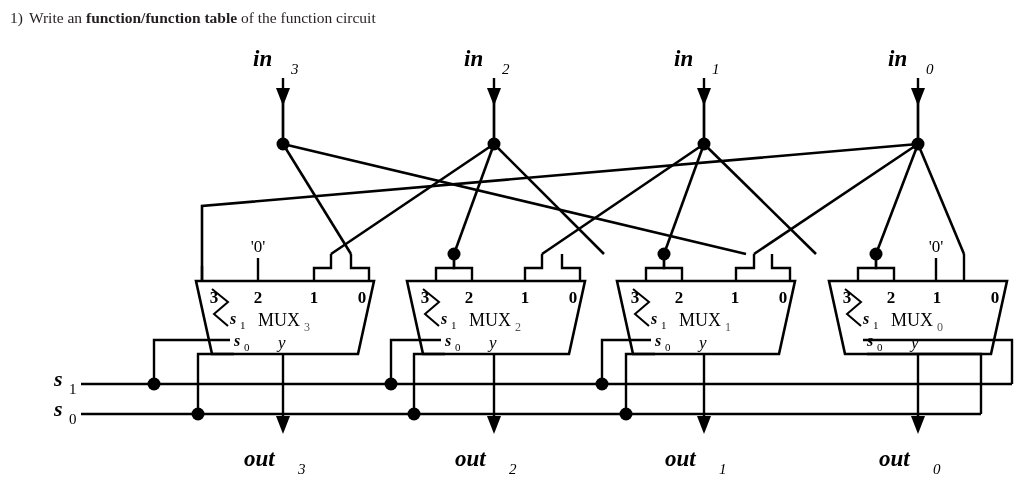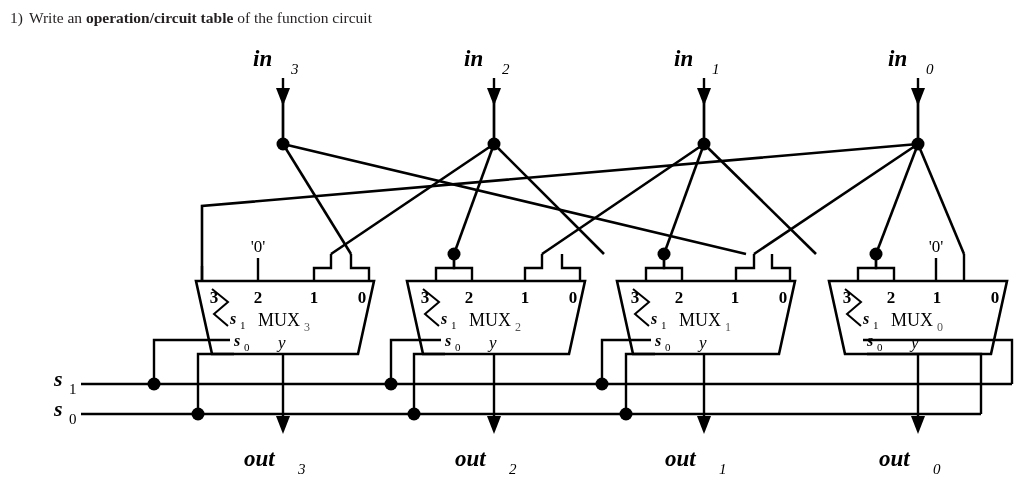--- a/index.html
+++ b/index.html
@@ -138,21 +138,21 @@
   .lbl-zero {
     font-family: "Liberation Serif", serif;
     font-size: 17px;
     text-anchor: middle;
   }
 </style>
 </head>
 <body>
 
 <div id="question-line">
-  <span class="num">1)</span><span>Write an </span><span class="em">operation/circuit table</span><span> of the function circuit</span>
+  <span class="num">1)</span><span>Write an </span><span class="em">function/function table</span><span> of the function circuit</span>
 </div>
 
 <div id="circuit-wrap">
 <svg id="circuit" width="1024" height="447" viewBox="0 0 1024 447" xmlns="http://www.w3.org/2000/svg">
 
   <g>
     <text class="lbl-in" x="247" y="30">in</text>
     <text class="lbl-in-sub" x="285" y="38">3</text>
   </g>
   <g>

